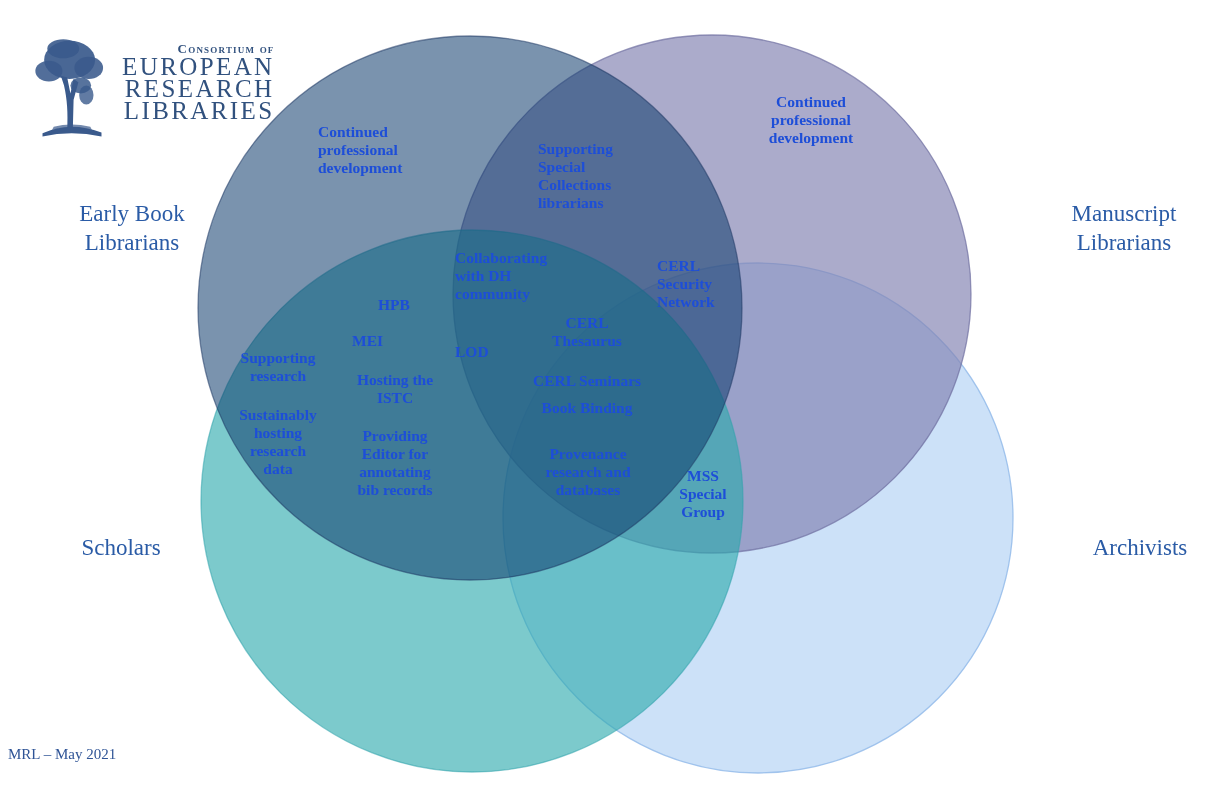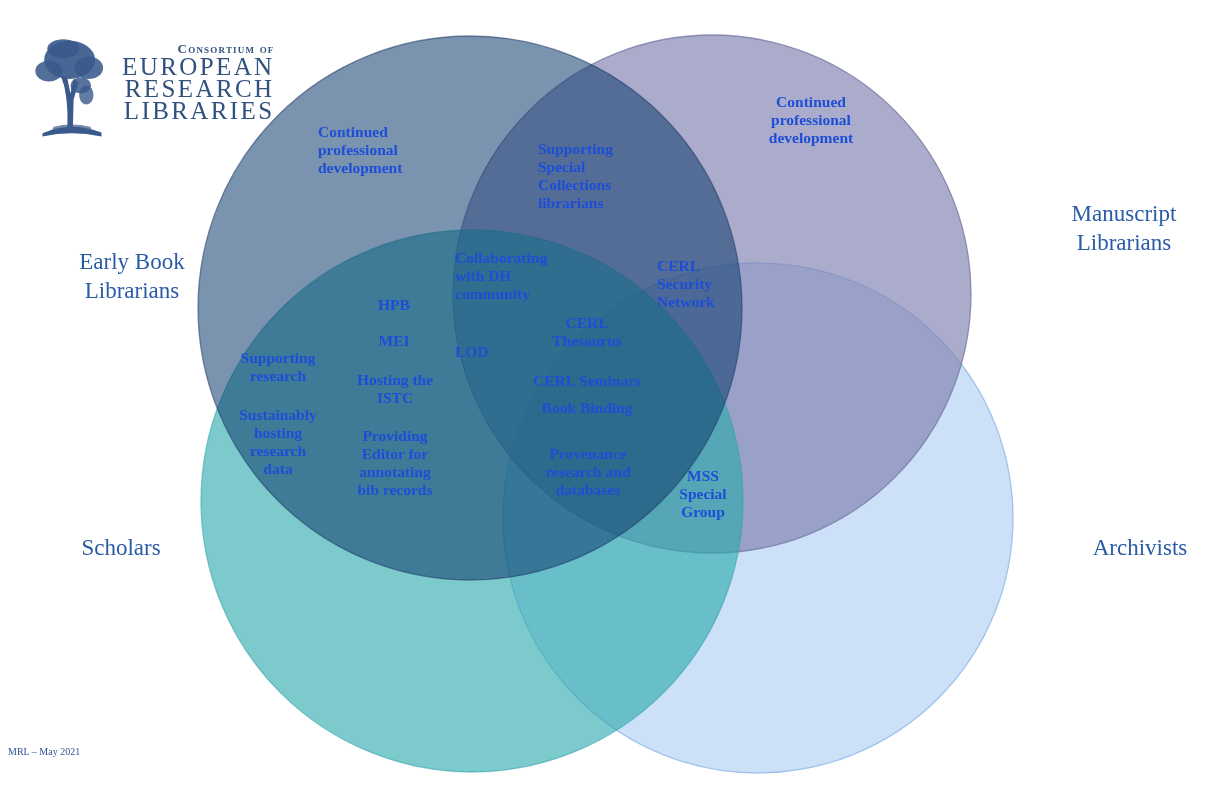--- a/index.html
+++ b/index.html
@@ -34,21 +34,21 @@
   #logo-line1{
     font-variant:small-caps;font-weight:bold;font-size:13px;
     letter-spacing:1.2px;line-height:14px;
   }
   .logo-caps{
     text-transform:uppercase;font-size:25px;letter-spacing:2.4px;
     line-height:22px;font-weight:normal;
   }
   #footer-note{
     position:absolute;left:8px;top:746px;
-    color:#2F5496;font-size:10px;
+    color:#2F5496;font-size:15px;
   }
 </style>
 </head>
 <body>
 
 <svg id="venn-svg" width="1220" height="804" viewBox="0 0 1220 804">
 
   <circle cx="758" cy="518" r="255" fill-opacity="0.75" stroke="#8FB8E8" stroke-opacity="0.8" stroke-width="1.3" fill="#BBD7F6"></circle>
 
   <circle cx="712" cy="294" r="259" fill-opacity="0.67" stroke="#6E6EA0" stroke-opacity="0.7" stroke-width="1.3" fill="#8282B2"></circle>
@@ -74,21 +74,21 @@
   </svg>
   <div id="logo-text">
     <div id="logo-line1">Consortium of</div>
     <div class="logo-caps">European</div>
     <div class="logo-caps">Research</div>
     <div class="logo-caps">Libraries</div>
   </div>
 </div>
 
 <div id="outer-labels">
-    <div class="outer-label" style="left: 38px; top: 200px; width: 188px; margin-top: 48px;">Early Book
+    <div class="outer-label" style="left: 38px; top: 200px; width: 188px;">Early Book
 Librarians</div>
     <div class="outer-label" style="left: 1030px; top: 200px; width: 188px;">Manuscript
 Librarians</div>
     <div class="outer-label" style="left: 37px; top: 534px; width: 168px;">Scholars</div>
     <div class="outer-label" style="left: 1056px; top: 534px; width: 168px;">Archivists</div>
   </div>
 <div id="venn-labels">
     <div class="vlabel" style="left: 318px; top: 123px; width: 130px; text-align: left;">Continued
 professional
 development</div>
@@ -99,21 +99,21 @@
     <div class="vlabel" style="left: 738px; top: 93px; width: 146px; text-align: center;">Continued
 professional
 development</div>
     <div class="vlabel" style="left: 455px; top: 249px; width: 112px; text-align: left;">Collaborating
 with DH
 community</div>
     <div class="vlabel" style="left: 657px; top: 257px; width: 92px; text-align: left;">CERL
 Security
 Network</div>
     <div class="vlabel" style="left: 352px; top: 296px; width: 84px; text-align: center;">HPB</div>
-    <div class="vlabel" style="left: 352px; top: 332px; width: 84px; text-align: center;">MEI</div>
+    <div class="vlabel" style="left: 352px; top: 332px; width: 84px; ">MEI</div>
     <div class="vlabel" style="left: 455px; top: 343px; width: 60px; text-align: left;">LOD</div>
     <div class="vlabel" style="left: 526px; top: 314px; width: 122px; text-align: center;">CERL
 Thesaurus</div>
     <div class="vlabel" style="left: 216px; top: 349px; width: 124px; text-align: center;">Supporting
 research</div>
     <div class="vlabel" style="left: 334px; top: 371px; width: 122px; text-align: center;">Hosting the
 ISTC</div>
     <div class="vlabel" style="left: 506px; top: 372px; width: 162px; text-align: center;">CERL Seminars</div>
     <div class="vlabel" style="left: 216px; top: 406px; width: 124px; text-align: center;">Sustainably
 hosting

